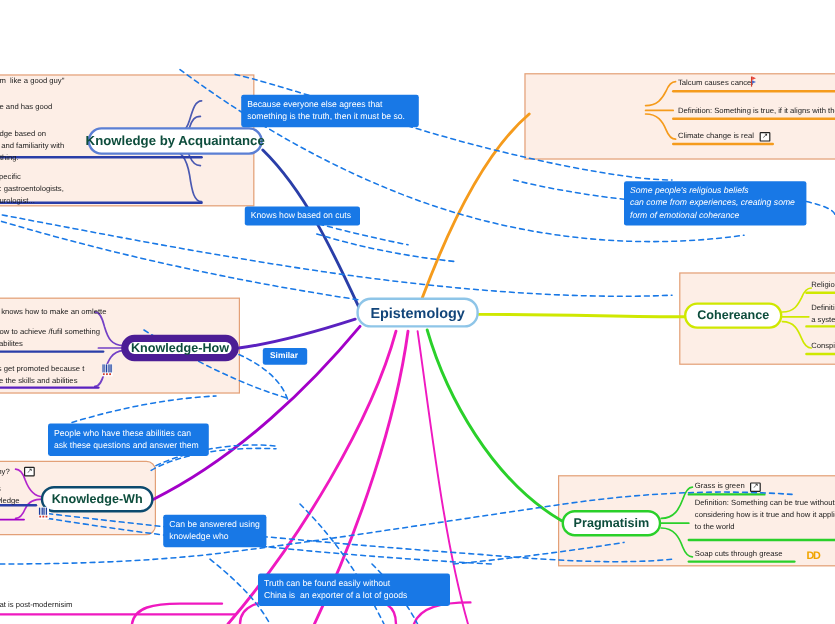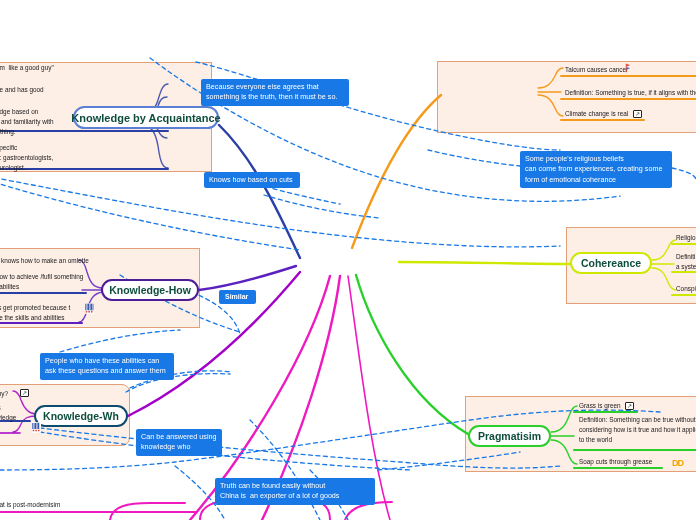--- a/index.html
+++ b/index.html
@@ -10,21 +10,21 @@
 
   
   .group{position:absolute;background:#fdeee6;border:1px solid #e3a077;box-sizing:border-box;}
 
   
   .node{position:absolute;box-sizing:border-box;display:flex;align-items:center;
         justify-content:center;background:#ffffff;border-radius:12px;
         color:#0d4d3c;font-weight:bold;white-space:nowrap;}
   .node.central{border:2px solid #8ec5e8;font-size:12px;padding:0 12px;color:#12457a;}
   .node.acq{border:2px solid #5b7fd4;font-size:11px;padding:0 10px;}
-  .node.how{border:2px solid #4c1d95;font-size:10.5px;padding:0 10px;}
+  .node.how{border:6px solid #4c1d95;font-size:10.5px;padding:0 10px;}
   .node.wh{border:2px solid #0c4a6e;font-size:10.5px;padding:0 10px;}
   .node.corr{border:2px solid #f59b1c;font-size:10.5px;padding:0 10px;}
   .node.coh{border:2px solid #cfe800;font-size:10.5px;padding:0 10px;}
   .node.prag{border:2px solid #2ad02a;font-size:10.5px;padding:0 10px;}
 
   
   .leaf{position:absolute;box-sizing:border-box;font-size:6.4px;color:#1a1a1a;
         line-height:1.55;padding:0 1px 1px 2px;white-space:pre;}
 
   
@@ -171,38 +171,39 @@
   <div class="leaf" style="left:674px;top:252px;width:30px;">Definiti
 a syste</div>
   <div class="leaf" style="left:674px;top:284px;width:30px;">Conspi</div>
 
   <div class="leaf" style="left:577px;top:401px;width:70px;">Grass is green</div>
   <div class="leaf" style="left:577px;top:415px;width:125px;">Definition: Something can be true without
 considering how is it true and how it applies
 to the world</div>
   <div class="leaf" style="left:577px;top:457px;width:90px;">Soap cuts through grease</div>
 
+  <div class="node central" style="left:297px;top:248px;width:102px;height:25px;">Epistemology</div>
 
   <div class="node acq" style="left:73px;top:106px;width:146px;height:23px;">Knowledge by Acquaintance</div>
 
   <div class="node how" style="left:101px;top:279px;width:98px;height:22px;">Knowledge-How</div>
 
   <div class="node wh" style="left:34px;top:405px;width:94px;height:22px;">Knowledge-Wh</div>
 
 
   <div class="node coh" style="left:570px;top:252px;width:82px;height:22px;">Cohereance</div>
 
   <div class="node prag" style="left:468px;top:425px;width:83px;height:22px;">Pragmatisim</div>
 
   <div class="callout" style="left:201px;top:79px;width:148px;">Because everyone else agrees that
 something is the truth, then it must be so.</div>
 
   <div class="callout" style="left:204px;top:172px;width:96px;">Knows how based on cuts</div>
 
-  <div class="callout" style="left:520px;top:151px;width:152px;">Some people's religious beliefs
+  <div class="callout" style="left:520px;top:151px;width:152px;font-style:italic;">Some people's religious beliefs
 can come from experiences, creating some
 form of emotional coherance</div>
 
   <div class="callout tag" style="left:219px;top:290px;width:37px;">Similar</div>
 
   <div class="callout" style="left:40px;top:353px;width:134px;">People who have these abilities can
 ask these questions and answer them</div>
 
   <div class="callout" style="left:136px;top:429px;width:86px;">Can be answered using
 knowledge who</div>

